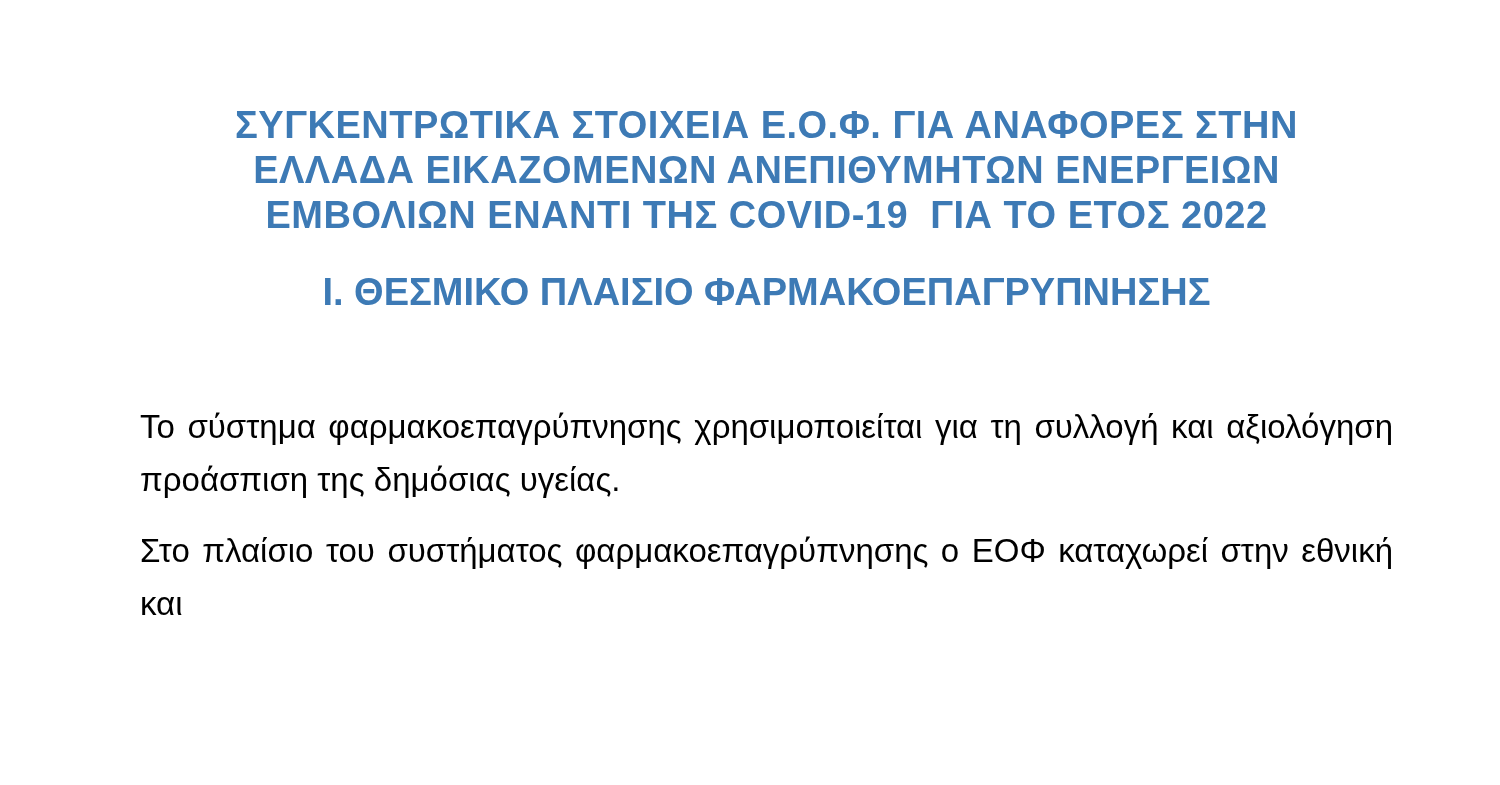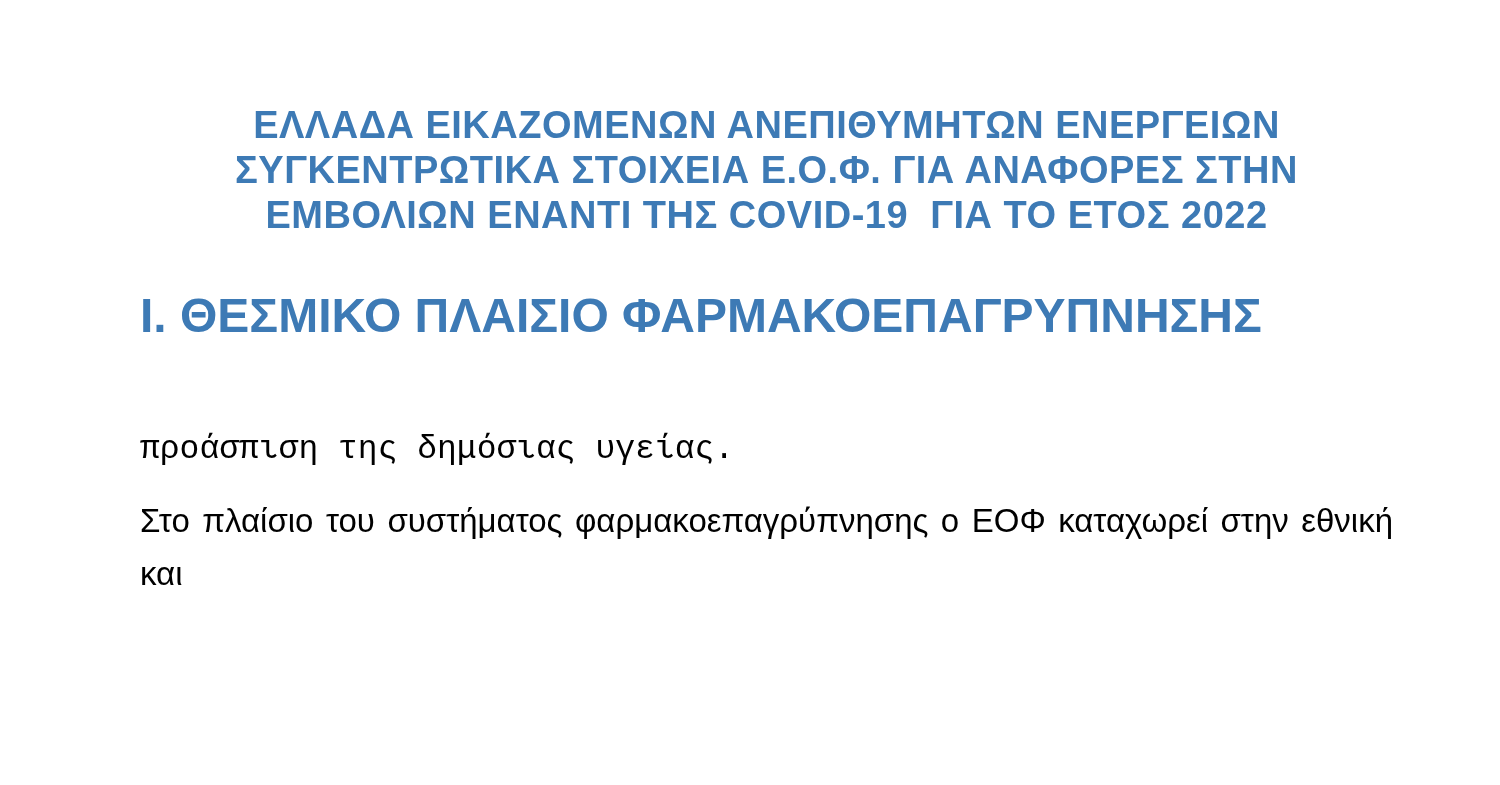--- a/index.html
+++ b/index.html
@@ -30,60 +30,60 @@
     font-weight:700;
     font-size:38px;
     line-height:45px;
     letter-spacing:0.5px;
   }
   .doc-title .title-line{
     white-space:pre-wrap;
   }
   
   .section-heading{
-    margin-top:55px;
+    margin-top:32px;
     color:var(--accent);
     font-weight:700;
-    font-size:48px;
+    font-size:38px;
     line-height:45px;
-    text-align:left;
+    text-align:center;
   }
   
   .para{
     font-size:33px;
     line-height:53px;
     color:var(--ink);
   }
   .para-1{margin-top:85px;}
   .para-2{margin-top:18px;}
   .jline{
     text-align:justify;
     text-align-last:justify;
     white-space:normal;
   }
   .jline.last{
     text-align-last:left;
-    font-family:Liberation Mono, monospace;
   }
 </style>
 </head>
 <body>
 
 <div class="page">
   <div class="content">
 
     <div class="doc-title">
+      <div class="title-line">ΣΥΓΚΕΝΤΡΩΤΙΚΑ ΣΤΟΙΧΕΙΑ Ε.Ο.Φ. ΓΙΑ ΑΝΑΦΟΡΕΣ ΣΤΗΝ</div>
       <div class="title-line">ΕΛΛΑΔΑ ΕΙΚΑΖΟΜΕΝΩΝ ΑΝΕΠΙΘΥΜΗΤΩΝ ΕΝΕΡΓΕΙΩΝ</div>
-      <div class="title-line">ΣΥΓΚΕΝΤΡΩΤΙΚΑ ΣΤΟΙΧΕΙΑ Ε.Ο.Φ. ΓΙΑ ΑΝΑΦΟΡΕΣ ΣΤΗΝ</div>
       <div class="title-line">ΕΜΒΟΛΙΩΝ ΕΝΑΝΤΙ ΤΗΣ COVID-19&nbsp; ΓΙΑ ΤΟ ΕΤΟΣ 2022</div>
     </div>
 
     <div class="section-heading">Ι. ΘΕΣΜΙΚΟ ΠΛΑΙΣΙΟ ΦΑΡΜΑΚΟΕΠΑΓΡΥΠΝΗΣΗΣ</div>
 
     <div class="para para-1">
+      <div class="jline">Το σύστημα φαρμακοεπαγρύπνησης χρησιμοποιείται για τη συλλογή και αξιολόγηση</div>
       <div class="jline last">προάσπιση της δημόσιας υγείας.</div>
     </div>
 
     <div class="para para-2">
       <div class="jline">Στο πλαίσιο του συστήματος φαρμακοεπαγρύπνησης ο ΕΟΦ καταχωρεί στην εθνική και</div>
 
     </div>
 
   </div>
 </div>

